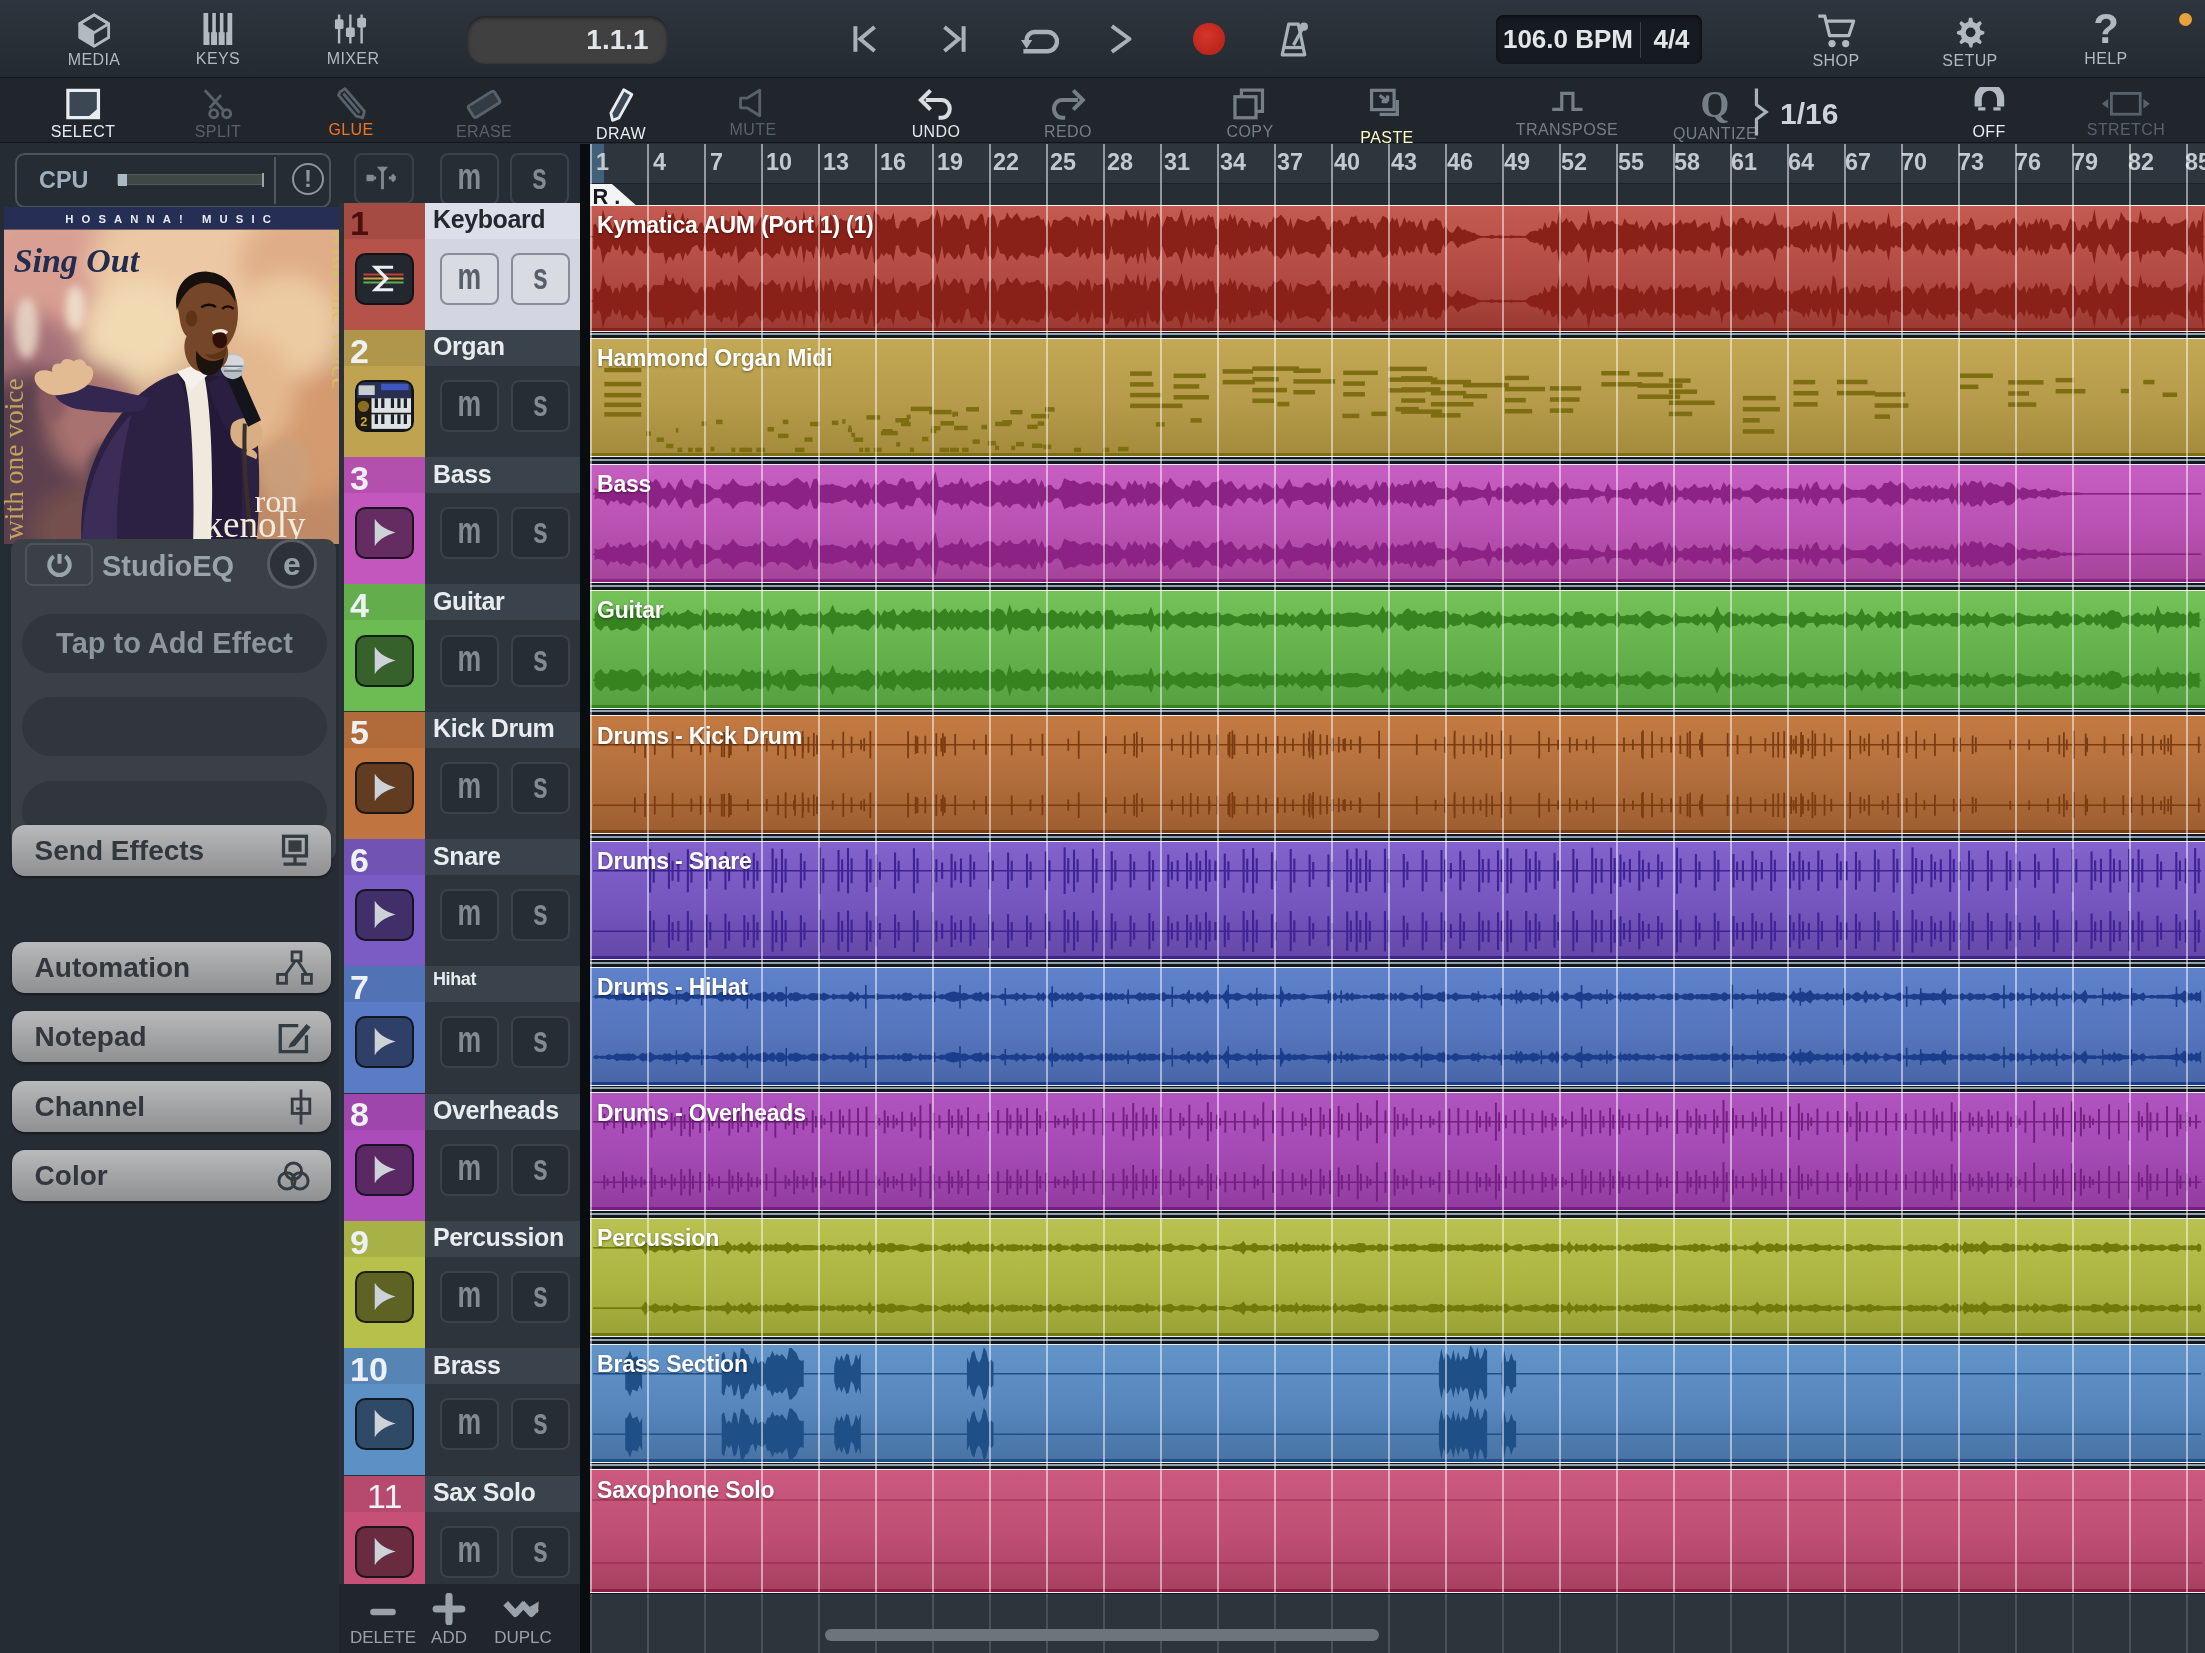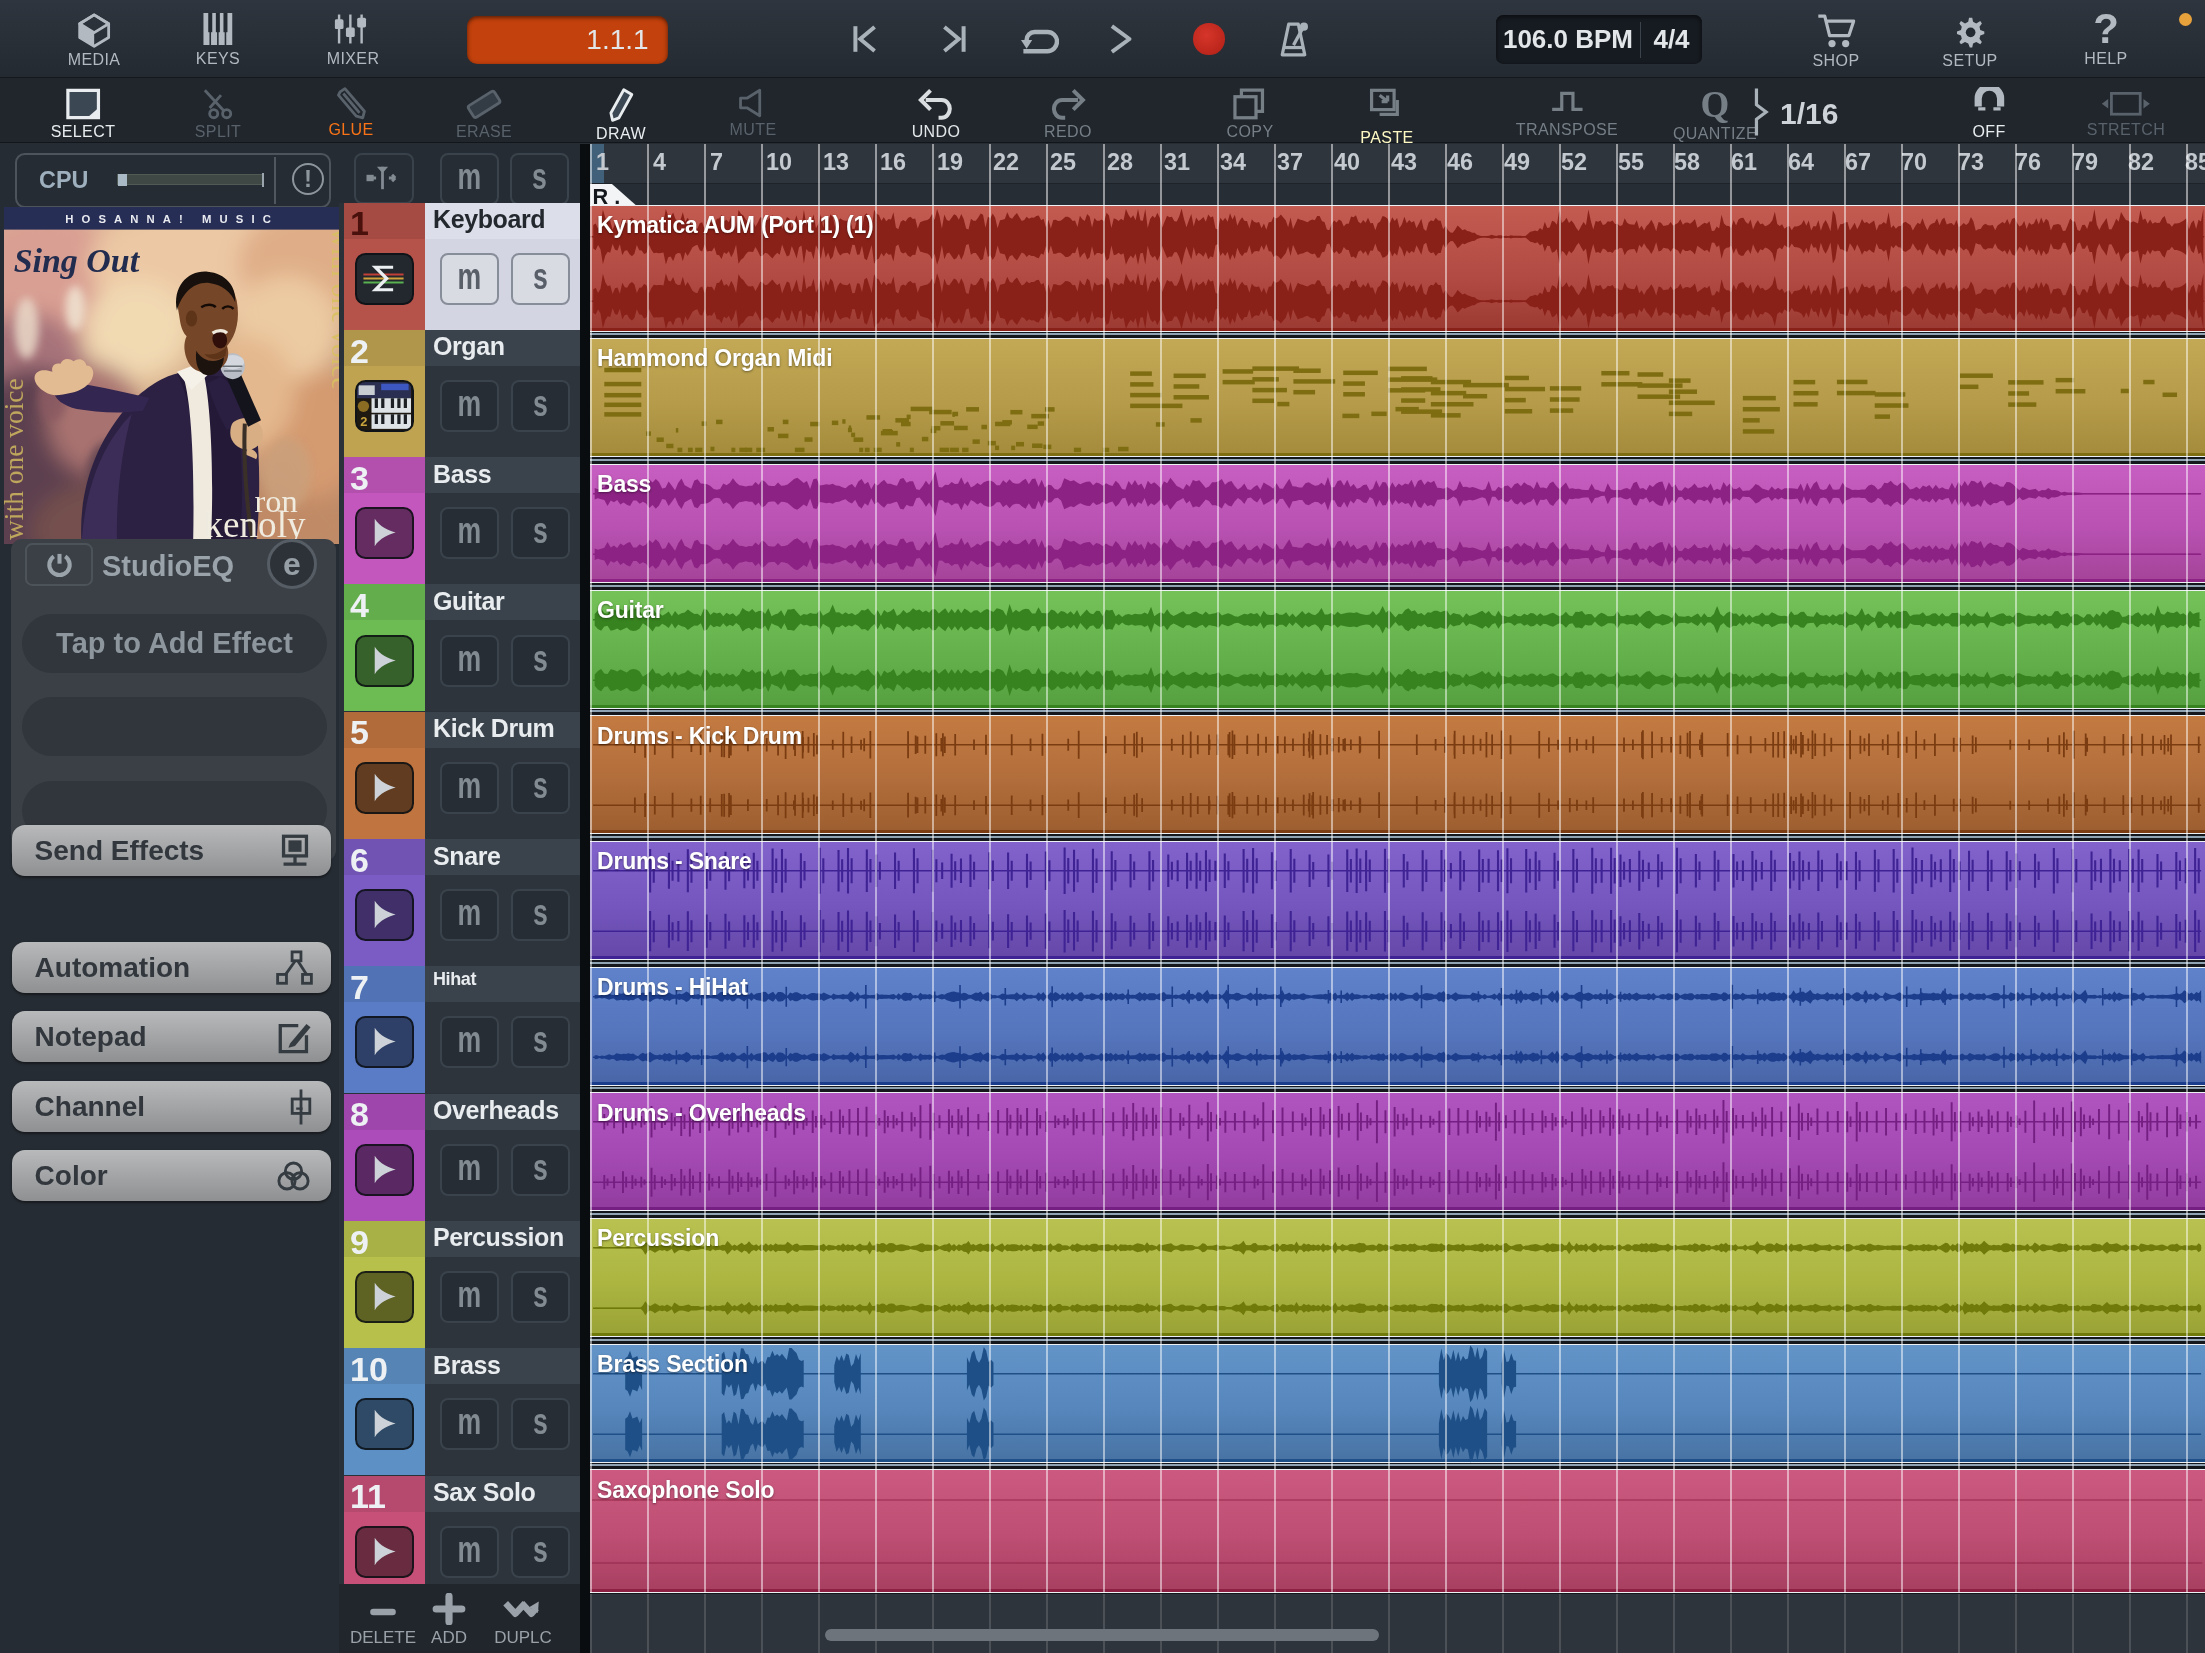--- a/index.html
+++ b/index.html
@@ -43,21 +43,21 @@
     <svg width="37" height="36" viewBox="0 0 46 44">
       <rect x="4" y="4" width="3" height="36" fill="#b2b9c0"></rect>
       <rect x="0" y="10" width="11" height="12" rx="2" fill="#b2b9c0"></rect>
       <rect x="18" y="4" width="3" height="36" fill="#b2b9c0"></rect>
       <rect x="14" y="20" width="11" height="12" rx="2" fill="#b2b9c0"></rect>
       <rect x="32" y="4" width="3" height="36" fill="#b2b9c0"></rect>
       <rect x="28" y="8" width="11" height="12" rx="2" fill="#b2b9c0"></rect>
     </svg>
     <div class="tb-lab" style="color:#b2b9c0">MIXER</div>
   </div>
-<div style="position:absolute;left:467px;top:16px;width:201px;height:48px;background:#c2410c;border-radius:10px;box-shadow:inset 0 1.6px 4px rgba(0,0,0,.6);color:#e2e6e9;font-size:28px;font-weight:normal;text-align:right;line-height:48px;padding-right:19.4px;">1.1.1</div>
+<div style="position:absolute;left:467px;top:16px;width:201px;height:48px;background:#404040;border-radius:18px;box-shadow:inset 0 1.6px 4px rgba(0,0,0,.6);color:#e2e6e9;font-size:28px;font-weight:bold;text-align:right;line-height:48px;padding-right:19.4px;">1.1.1</div>
 <div style="position:absolute;left:849px;top:23.4px;"><svg width="32" height="32" viewBox="0 0 40 40">
       <path d="M8 4V36" stroke="#aab2b9" stroke-width="5"></path>
       <path d="M32 5 14 20 32 35" fill="none" stroke="#aab2b9" stroke-width="5"></path>
     </svg></div>
 <div style="position:absolute;left:938px;top:23.4px;"><svg width="32" height="32" viewBox="0 0 40 40">
       <path d="M32 4V36" stroke="#aab2b9" stroke-width="5"></path>
       <path d="M8 5 26 20 8 35" fill="none" stroke="#aab2b9" stroke-width="5"></path>
     </svg></div>
 <div style="position:absolute;left:1015px;top:24px;"><svg width="44" height="32" viewBox="0 0 54 40">
       <path d="M10 34 H40 A12 12 0 0 0 40 10 H24 A10 10 0 0 0 14 20 L14 23" fill="none" stroke="#aab2b9" stroke-width="5.5"></path>
@@ -455,21 +455,21 @@
 <div style="position:absolute;left:425px;top:1348px;width:156px;height:127px;background:#2e343b;"></div>
 <div style="position:absolute;left:425px;top:1348px;width:156px;height:36px;background:#3a424b;"></div>
 <div style="position:absolute;left:433px;top:1351px;width:145px;height:32px;color:#e8ecef;font-size:25px;font-weight:bold;letter-spacing:-0.4px;white-space:nowrap;">Brass</div>
 <div style="position:absolute;left:355px;top:1398px;width:59px;height:52px;background:rgba(0,0,0,0.42);border:2.4px solid rgba(10,14,18,.8);border-radius:10.5px;background-color:#5686bc;background-image:linear-gradient(rgba(0,0,0,.45),rgba(0,0,0,.45));"><svg width="54" height="47" viewBox="0 0 67 58">
       <path d="M22 12 C28 22 40 27 48 29 C40 31 28 36 22 46 Z" fill="#ccd2d7"></path>
     </svg></div>
 <div class="msb" style="left:440px;top:1398px"><i>m</i></div>
 <div class="msb" style="left:511px;top:1398px"><i>s</i></div>
 <div style="position:absolute;left:344px;top:1476px;width:81px;height:108px;background:#c65078;"></div>
 <div style="position:absolute;left:344px;top:1476px;width:81px;height:36px;background:rgba(0,0,0,0.08);"></div>
-<div style="position:absolute;left:350px;top:1477px;width:65px;height:36px;color:#eef1f4;font-size:34px;font-weight:bold;">11</div>
+<div style="position:absolute;left:367px;top:1477px;width:65px;height:36px;color:#eef1f4;font-size:34px;font-weight:normal;">11</div>
 <div style="position:absolute;left:425px;top:1476px;width:156px;height:108px;background:#2e343b;"></div>
 <div style="position:absolute;left:425px;top:1476px;width:156px;height:36px;background:#3a424b;"></div>
 <div style="position:absolute;left:433px;top:1478px;width:145px;height:32px;color:#e8ecef;font-size:25px;font-weight:bold;letter-spacing:-0.4px;white-space:nowrap;">Sax Solo</div>
 <div style="position:absolute;left:355px;top:1526px;width:59px;height:52px;background:rgba(0,0,0,0.42);border:2.4px solid rgba(10,14,18,.8);border-radius:10.5px;background-color:#be4e73;background-image:linear-gradient(rgba(0,0,0,.45),rgba(0,0,0,.45));"><svg width="54" height="47" viewBox="0 0 67 58">
       <path d="M22 12 C28 22 40 27 48 29 C40 31 28 36 22 46 Z" fill="#ccd2d7"></path>
     </svg></div>
 <div class="msb" style="left:440px;top:1526px"><i>m</i></div>
 <div class="msb" style="left:511px;top:1526px"><i>s</i></div>
 <div style="position:absolute;left:339px;top:1584px;width:241px;height:69px;background:#20262c;"></div>
 <div style="position:absolute;left:365px;top:1600px;"><svg width="36" height="24" viewBox="0 0 44 30">

